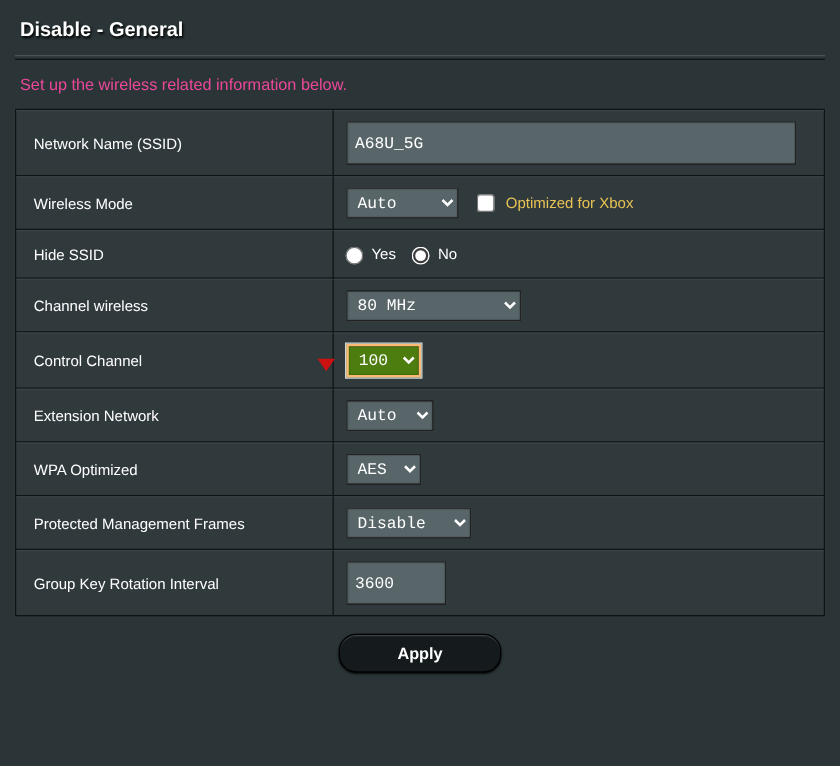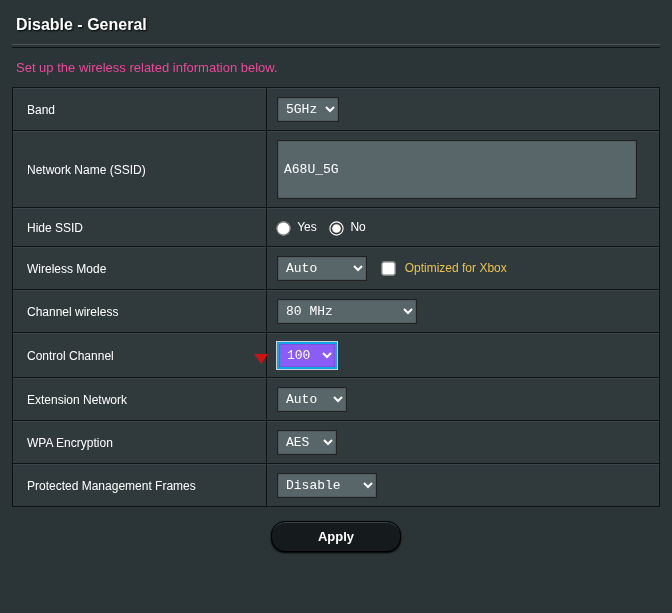--- a/index.html
+++ b/index.html
@@ -56,28 +56,28 @@
     border-left:7px solid transparent;
     border-right:7px solid transparent;
     border-top:10px solid #cc1111;
   }
   select.sel, input.txt {
     background:#586569;
     border:1px solid #222;
     color:#fff;
     font-family: "Courier New", monospace;
     font-size:13px;
-    padding:21px 6px;
+    padding:9px 6px;
     outline:none;
     box-shadow: inset 0 0 1px #000;
   }
   select.sel{ padding:3px 4px;}
   select.sel.focus{
-    background:#8b5cf6;
-    border:2px solid #0ea5e9;
+    background:#4d7c0f;
+    border:2px solid #fdba74;
     outline:1px solid #cdd7da;
   }
   input.txt.wide { width:360px; }
   input.txt.mono { width:140px; }
   .radio-group input[type=radio]{
     accent-color:#fff;
     transform: scale(1.1);
     margin-right:4px;
     vertical-align:middle;
   }
@@ -103,55 +103,47 @@
 <body>
 
 <div class="panel">
   <div class="page-title">Disable - General</div>
   <div class="title-underline"></div>
   <div class="title-underline2"></div>
   <div class="desc">Set up the wireless related information below.</div>
 
   <table class="form">
     <tbody>
-        <tr>
-      <td class="label">Band</td>
-      <td>
-        <select class="sel">
-          <option>5GHz</option>
-        </select>
-      </td>
-    </tr>
     <tr>
       <td class="label">Network Name (SSID)</td>
       <td>
         <input class="txt wide" value="A68U_5G" style="">
+      </td>
+    </tr>
+    <tr>
+      <td class="label">Wireless Mode</td>
+      <td>
+        <select class="sel" style="min-width:90px">
+          <option>Auto</option>
+        </select>
+        <input type="checkbox" class="chk" style="">
+        <span class="xbox">Optimized for Xbox</span>
       </td>
     </tr>
     <tr>
       <td class="label">Hide SSID</td>
       <td class="radio-group">
         <label>
           <input type="radio" name="hide" style="">
           <span>Yes</span>
         </label>
         <label>
           <input type="radio" name="hide" checked="" style="">
           <span>No</span>
         </label>
-      </td>
-    </tr>
-    <tr>
-      <td class="label">Wireless Mode</td>
-      <td>
-        <select class="sel" style="min-width:90px">
-          <option>Auto</option>
-        </select>
-        <input type="checkbox" class="chk" style="">
-        <span class="xbox">Optimized for Xbox</span>
       </td>
     </tr>
     <tr>
       <td class="label">Channel wireless</td>
       <td>
         <select class="sel" style="min-width:140px">
           <option>80 MHz</option>
         </select>
       </td>
     </tr>
@@ -168,34 +160,40 @@
     </tr>
     <tr>
       <td class="label">Extension Network</td>
       <td>
         <select class="sel" style="min-width:70px">
           <option>Auto</option>
         </select>
       </td>
     </tr>
     <tr>
-      <td class="label">WPA Encryption</td>
+      <td class="label">WPA Optimized</td>
       <td>
         <select class="sel" style="min-width:60px">
           <option>AES</option>
         </select>
       </td>
     </tr>
     <tr>
       <td class="label">Protected Management Frames</td>
       <td>
         <select class="sel" style="min-width:100px">
           <option>Disable</option>
         </select>
       </td>
     </tr>
+    <tr>
+      <td class="label">Group Key Rotation Interval</td>
+      <td>
+        <input class="txt mono" style="width: 80px;" value="3600">
+      </td>
+    </tr>
   </tbody>
     </table>
 
   <div class="apply-wrap">
     <button class="apply">Apply</button>
   </div>
 </div>
 
 </body></html>

